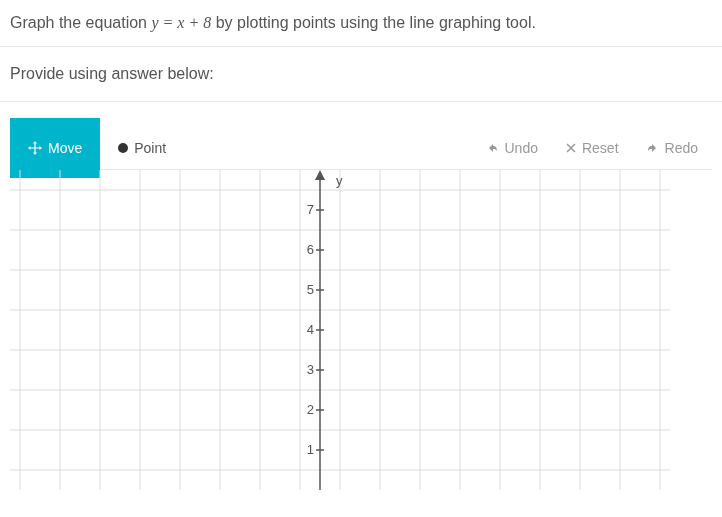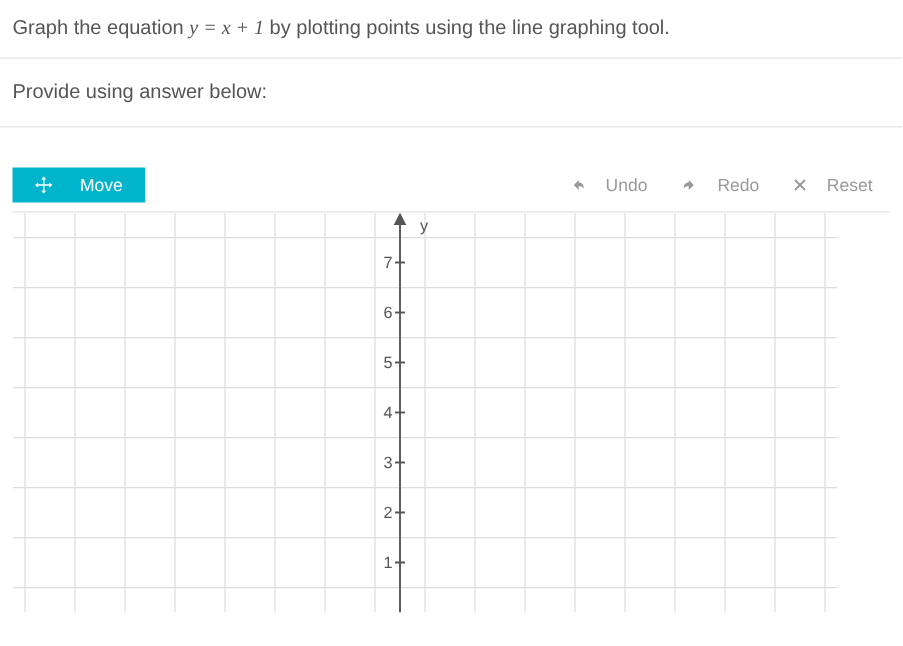--- a/index.html
+++ b/index.html
@@ -33,40 +33,40 @@
     .toolbar {
       display: flex;
       align-items: center;
       height: 44px;
       margin: 24px 10px 0 10px;
       border-bottom: 1px solid #e5e5e5;
     }
     .tool-button {
       display: flex;
       align-items: center;
-      gap: 22px;
+      gap: 6px;
       padding: 0 18px;
-      height: 28px;
+      height: 60px;
       font-size: 14px;
       color: #555;
       cursor: pointer;
       border: none;
       background: transparent;
     }
     .tool-button.active {
       background: #00b4cc;
       color: #fff;
     }
     .toolbar-spacer {
       flex: 1;
     }
     .action-button {
       display: flex;
       align-items: center;
-      gap: 16px;
+      gap: 6px;
       padding: 0 14px;
       height: 44px;
       font-size: 14px;
       color: #999;
       cursor: pointer;
       border: none;
       background: transparent;
     }
     .icon {
       display: inline-flex;
@@ -90,58 +90,64 @@
     .grid-svg {
       position: absolute;
       top: 0;
       left: 0;
     }
   </style>
 </head>
 <body>
 
 <div class="question-section">
-  <span>Graph the equation </span><span class="math-var">y = x + 1</span><span> by plotting points using the line graphing tool.</span>
+  <span>Graph the equation </span><span class="math-var">y = x + 8</span><span> by plotting points using the line graphing tool.</span>
 </div>
 
 <div class="answer-label">Provide using answer below:</div>
 
 <div class="toolbar">
   <button class="tool-button active">
     <span class="icon">
       <svg width="14" height="14" viewBox="0 0 14 14">
           <path d="M7 0 L9 2.5 L7.6 2.5 L7.6 6.4 L11.5 6.4 L11.5 5 L14 7 L11.5 9 L11.5 7.6 L7.6 7.6 L7.6 11.5 L9 11.5 L7 14 L5 11.5 L6.4 11.5 L6.4 7.6 L2.5 7.6 L2.5 9 L0 7 L2.5 5 L2.5 6.4 L6.4 6.4 L6.4 2.5 L5 2.5 Z" fill="#fff"></path>
         </svg>
     </span>
     <span>Move</span>
   </button>
+  <button class="tool-button">
+    <span class="icon">
+        <span class="point-dot"></span>
+      </span>
+    <span>Point</span>
+  </button>
   <div class="toolbar-spacer"></div>
   <button class="action-button">
     <span class="icon">
       <svg width="12" height="12" viewBox="0 0 12 12">
           <path d="M3 6 L7 2 L7 4 C10 4 11 6 11 9 C10 7 8 7 7 7 L7 10 Z" fill="#999"></path>
         </svg>
     </span>
     <span>Undo</span>
   </button>
   <button class="action-button">
     <span class="icon">
+      <svg width="10" height="10" viewBox="0 0 10 10">
+          <path d="M1 1 L9 9 M9 1 L1 9" stroke="#999" stroke-width="1.5"></path>
+        </svg>
+    </span>
+    <span>Reset</span>
+  </button>
+  <button class="action-button">
+    <span class="icon">
       <svg width="12" height="12" viewBox="0 0 12 12">
           <path d="M9 6 L5 2 L5 4 C2 4 1 6 1 9 C2 7 4 7 5 7 L5 10 Z" fill="#999"></path>
         </svg>
     </span>
     <span>Redo</span>
-  </button>
-  <button class="action-button">
-    <span class="icon">
-      <svg width="10" height="10" viewBox="0 0 10 10">
-          <path d="M1 1 L9 9 M9 1 L1 9" stroke="#999" stroke-width="1.5"></path>
-        </svg>
-    </span>
-    <span>Reset</span>
   </button>
 </div>
 
 <div class="graph-area">
   <svg class="grid-svg" width="660" height="320">
     <g stroke="#ddd" stroke-width="1">
       <line x1="0" y1="20" x2="660" y2="20"></line>
       <line x1="0" y1="60" x2="660" y2="60"></line>
       <line x1="0" y1="100" x2="660" y2="100"></line>
       <line x1="0" y1="140" x2="660" y2="140"></line>

